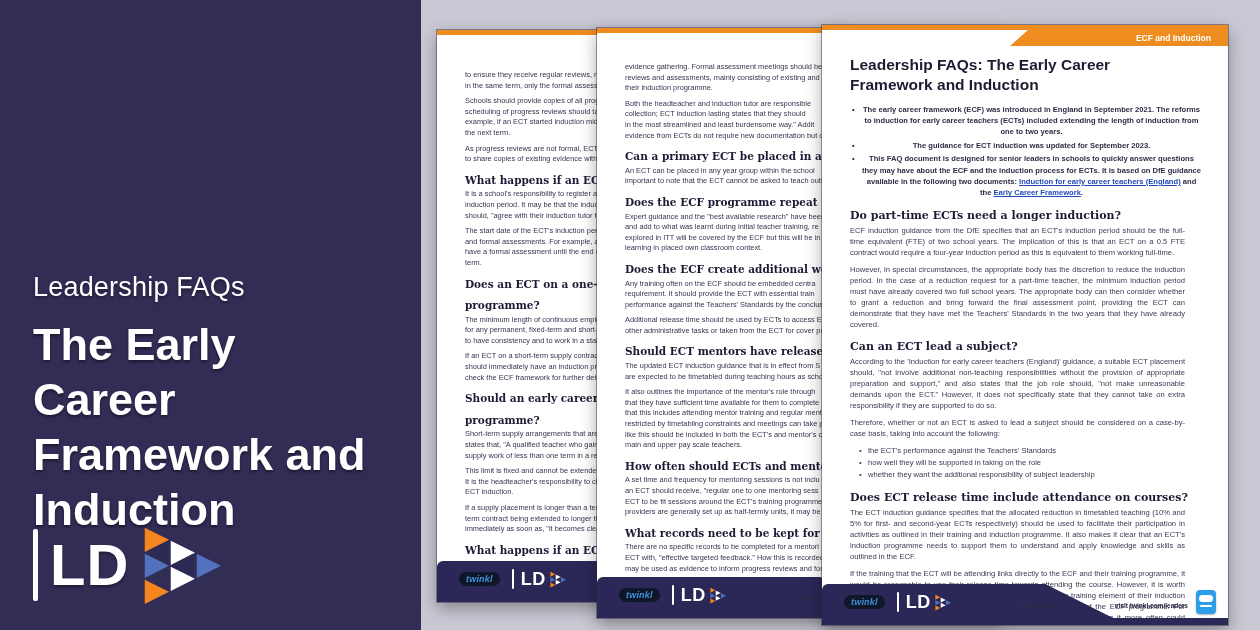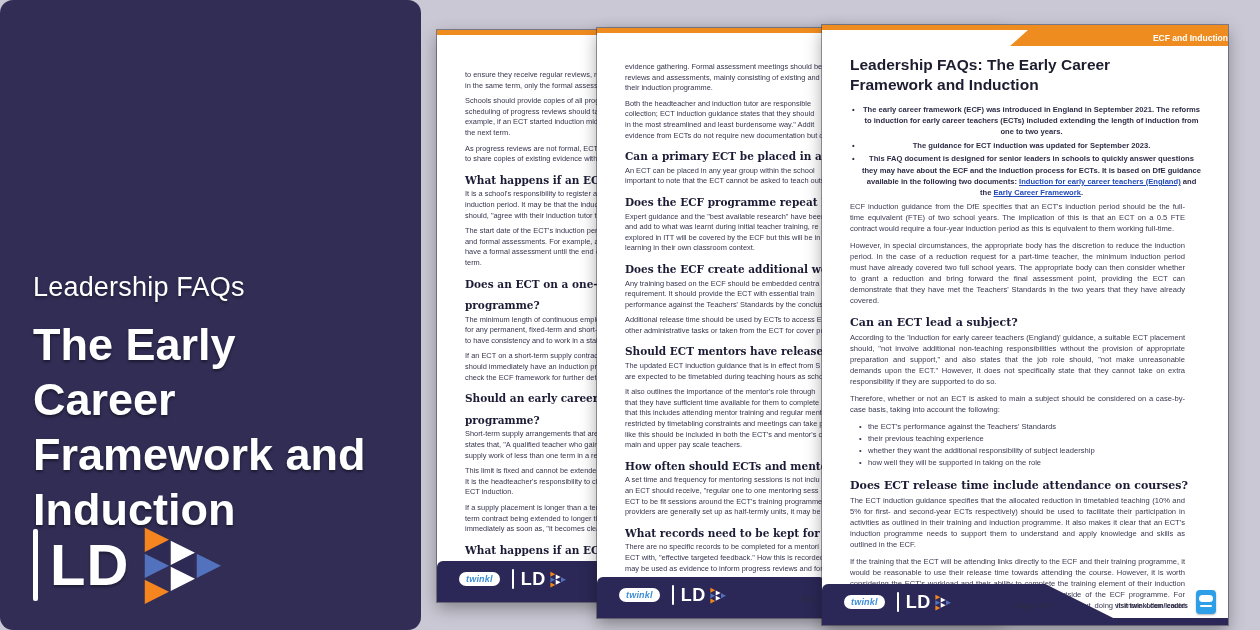--- a/index.html
+++ b/index.html
@@ -1,20 +1,20 @@
 <!DOCTYPE html>
 <html><head>
 <meta charset="utf-8">
 <style>
   html,body{margin:0;padding:0;}
   .canvas{position:relative;width:1260px;height:630px;overflow:hidden;
           font-family:"Liberation Sans",sans-serif;background:#cac8d4;}
 
   
-  .left-panel{position:absolute;left:0;top:0;width:421px;height:630px;background:#312d55;border-radius:13px;}
+  .left-panel{position:absolute;left:0;top:0;width:421px;height:630px;background:#312d55;}
   .eyebrow{position:absolute;left:33px;top:272px;color:#ffffff;font-size:27px;
            text-shadow:0 2px 3px rgba(0,0,0,.4);letter-spacing:.2px;}
   .res-title{position:absolute;left:33px;top:318px;width:345px;color:#ffffff;font-weight:bold;
              font-size:45px;line-height:1.22;text-shadow:0 2px 3px rgba(0,0,0,.45);}
   .ld-logo{position:absolute;left:33px;top:524px;display:flex;align-items:center;}
   .ld-bar{width:5px;height:72px;background:#ffffff;margin-right:12px;border-radius:2px;}
   .ld-text{color:#ffffff;font-weight:bold;font-size:58px;letter-spacing:1px;
            text-shadow:0 2px 3px rgba(0,0,0,.4);line-height:1;}
   .ld-arrow{margin-left:14px;}
 
@@ -22,21 +22,21 @@
   .page{position:absolute;background:#ffffff;overflow:hidden;
         box-shadow:0 0 0 1px rgba(40,40,60,.45), 0 6px 16px rgba(0,0,0,.35);}
   .page-top-strip{position:absolute;left:0;top:0;right:0;height:5px;background:#ef8c1f;}
   .page3{left:437px;top:30px;width:406px;height:572px;z-index:1;}
   .page2{left:597px;top:28px;width:406px;height:590px;z-index:2;}
   .page1{left:822px;top:25px;width:406px;height:600px;z-index:3;}
 
   .tab{position:absolute;top:5px;right:0;height:16px;width:218px;background:#ef8c1f;
        clip-path:polygon(18px 0,100% 0,100% 100%,0 100%);
        color:#ffffff;font-size:8.5px;font-weight:bold;text-align:right;
-       line-height:16px;padding-right:0;box-sizing:border-box;}
+       line-height:16px;padding-right:17px;box-sizing:border-box;}
 
   
   .p1-content{position:absolute;left:28px;right:26px;top:30px;color:#3a3952;}
   .p1-title{font-size:15.5px;font-weight:bold;color:#1d1c30;line-height:1.28;margin:0 12px 9px 0;
             font-family:"Liberation Sans",sans-serif;}
   .intro-bullets{margin:0 0 2px 0;padding:0;list-style:none;}
   .intro-bullets li{position:relative;font-size:7.6px;line-height:1.5;padding-left:11px;
                     margin-bottom:2px;font-weight:bold;color:#2e2d47;text-align:center;}
   .intro-bullets li::before{content:"•";position:absolute;left:2px;color:#2e2d47;}
   .sec-h{font-family:"DejaVu Serif",serif;font-size:11px;font-weight:bold;color:#1c1b35;
@@ -57,21 +57,21 @@
           white-space:nowrap;margin:9px 0 3px 0;line-height:1.2;}
   .frag-ul .line{padding-left:10px;position:relative;}
   .frag-ul .line::before{content:"•";position:absolute;left:2px;}
 
   
   .page-footer{position:absolute;left:0;right:0;bottom:0;height:44px;}
   .footer-strip{position:absolute;left:0;right:0;bottom:0;height:7px;background:#2b2857;}
   .footer-shape{position:absolute;left:0;bottom:5px;width:360px;height:36px;background:#2b2857;
                 clip-path:polygon(0 0,62% 0,82% 100%,0 100%);border-radius:6px 0 0 0;
                 display:flex;align-items:center;padding-left:22px;box-sizing:border-box;}
-  .twinkl-cloud{background:#ffffff;border-radius:9px;padding:2px 7px;color:#3f8fd6;
+  .twinkl-cloud{background:#0f172a;border-radius:9px;padding:2px 7px;color:#3f8fd6;
                 font-weight:bold;font-size:9px;font-style:italic;letter-spacing:.2px;}
   .foot-sep{width:2px;height:20px;background:#ffffff;margin:0 7px 0 12px;border-radius:1px;}
   .foot-ld{color:#ffffff;font-weight:bold;font-size:18px;letter-spacing:.5px;}
   .foot-arrow{margin-left:4px;}
   .page-num{position:absolute;bottom:16px;left:52%;transform:translateX(-50%);
             font-size:6.8px;font-weight:bold;color:#2e2d47;}
   .visit{position:absolute;bottom:16px;right:40px;font-size:6.5px;font-weight:bold;color:#2e2d47;}
   .badge{position:absolute;bottom:11px;right:12px;width:20px;height:24px;background:#2d9fe8;
          border-radius:4px;box-shadow:0 1px 2px rgba(0,0,0,.3);}
   .badge::before{content:"";position:absolute;left:3px;top:5px;width:14px;height:7px;
@@ -192,39 +192,39 @@
   <div class="page page2">
     <div class="page-top-strip"></div>
     <div class="frag-content" id="p2-content">
         <div class="line-group">
           <div class="line">evidence gathering. Formal assessment meetings should be</div>
           <div class="line">reviews and assessments, mainly consisting of existing and</div>
           <div class="line">their induction programme.</div>
         </div>
         <div class="line-group">
           <div class="line">Both the headteacher and induction tutor are responsible</div>
-          <div class="line">collection; ECT induction guidance states that they should</div>
+          <div class="line">collection; ECT induction lasting states that they should</div>
           <div class="line">in the most streamlined and least burdensome way." Addit</div>
           <div class="line">evidence from ECTs do not require new documentation but d</div>
         </div>
         <div class="frag-h">Can a primary ECT be placed in a 'key' year</div>
         <div class="line-group">
           <div class="line">An ECT can be placed in any year group within the school</div>
           <div class="line">important to note that the ECT cannot be asked to teach outs</div>
         </div>
         <div class="frag-h">Does the ECF programme repeat Initial Tea</div>
         <div class="line-group">
           <div class="line">Expert guidance and the "best available research" have been</div>
           <div class="line">and add to what was learnt during initial teacher training, re</div>
           <div class="line">explored in ITT will be covered by the ECF but this will be in</div>
-          <div class="line">learning in their own classroom context.</div>
+          <div class="line">learning in placed own classroom context.</div>
         </div>
         <div class="frag-h">Does the ECF create additional workload?</div>
         <div class="line-group">
-          <div class="line">Any training based on the ECF should be embedded centra</div>
+          <div class="line">Any training often on the ECF should be embedded centra</div>
           <div class="line">requirement. It should provide the ECT with essential train</div>
           <div class="line">performance against the Teachers' Standards by the conclus</div>
         </div>
         <div class="line-group">
           <div class="line">Additional release time should be used by ECTs to access E</div>
           <div class="line">other administrative tasks or taken from the ECT for cover pu</div>
         </div>
         <div class="frag-h">Should ECT mentors have release time for</div>
         <div class="line-group">
           <div class="line">The updated ECT induction guidance that is in effect from S</div>
@@ -280,30 +280,30 @@
     <div class="page-top-strip"></div>
     <div class="tab">ECF and Induction</div>
     <div class="p1-content">
       <h1 class="p1-title">Leadership FAQs: The Early Career Framework and Induction</h1>
       <ul class="intro-bullets" id="p1-bullets">
           <li><span>The early career framework (ECF) was introduced in England in September 2021. The reforms to induction for early career teachers (ECTs) included extending the length of induction from one to two years.</span></li>
           <li><span>The guidance for ECT induction was updated for September 2023.</span></li>
           <li><span>This FAQ document is designed for senior leaders in schools to quickly answer questions they may have about the ECF and the induction process for ECTs. It is based on DfE guidance available in the following two documents: </span><span class="link">Induction for early career teachers (England)</span><span> and the </span><span class="link">Early Career Framework</span><span>.</span></li>
         </ul>
       <div id="p1-sections">
+          <div class="sec-h">Do part-time ECTs need a longer induction?</div>
           <div class="para">ECF induction guidance from the DfE specifies that an ECT's induction period should be the full-time equivalent (FTE) of two school years. The implication of this is that an ECT on a 0.5 FTE contract would require a four-year induction period as this is equivalent to them working full-time.</div>
           <div class="para">However, in special circumstances, the appropriate body has the discretion to reduce the induction period. In the case of a reduction request for a part-time teacher, the minimum induction period must have already covered two full school years. The appropriate body can then consider whether to grant a reduction and bring forward the final assessment point, providing the ECT can demonstrate that they have met the Teachers' Standards in the two years that they have already covered.</div>
           <div class="sec-h">Can an ECT lead a subject?</div>
           <div class="para">According to the 'Induction for early career teachers (England)' guidance, a suitable ECT placement should, "not involve additional non-teaching responsibilities without the provision of appropriate preparation and support," and also states that the job role should, "not make unreasonable demands upon the ECT." However, it does not specifically state that they cannot take on extra responsibility if they are supported to do so.</div>
-          <div class="para">Therefore, whether or not an ECT is asked to main a subject should be considered on a case-by-case basis, taking into account the following:</div>
+          <div class="para">Therefore, whether or not an ECT is asked to lead a subject should be considered on a case-by-case basis, taking into account the following:</div>
           <ul class="sub-ul">
             <li>the ECT's performance against the Teachers' Standards</li>
-            <li>their previous teaching experience</li>
+            <li>how well they will be supported in taking on the role</li>
             <li>whether they want the additional responsibility of subject leadership</li>
-            <li>how well they will be supported in taking on the role</li>
           </ul>
           <div class="sec-h">Does ECT release time include attendance on courses?</div>
           <div class="para">The ECT induction guidance specifies that the allocated reduction in timetabled teaching (10% and 5% for first- and second-year ECTs respectively) should be used to facilitate their participation in activities as outlined in their training and induction programme. It also makes it clear that an ECT's induction programme needs to support them to understand and apply knowledge and skills as outlined in the ECF.</div>
           <div class="para">If the training that the ECT will be attending links directly to the ECF and their training programme, it would be reasonable to use their release time towards attending the course. However, it is worth considering the ECT's workload and their ability to complete the training element of their induction programme when assigning their release time to courses outside of the ECF programme. For example, doing this once or twice a year would be reasonable but doing it more often could seriously impact their ability to engage in their ECF training.</div>
         </div>
     </div>
     <div class="page-footer">
       <div class="footer-strip"></div>
       <div class="footer-shape">
         <span class="twinkl-cloud">twinkl</span>

